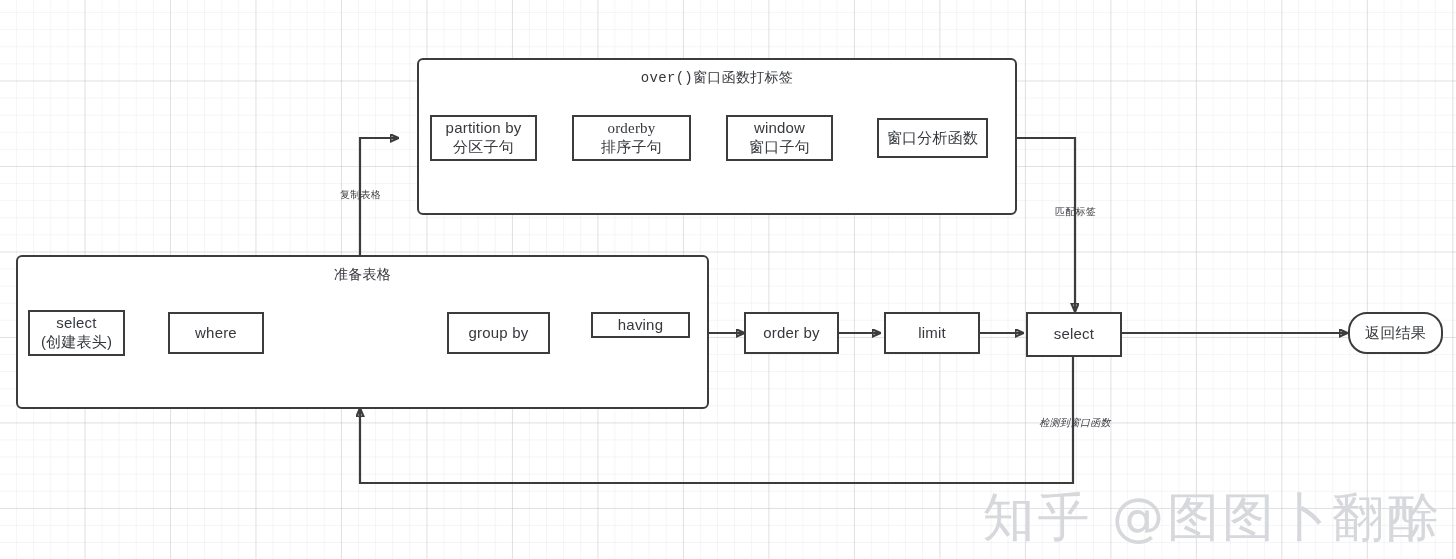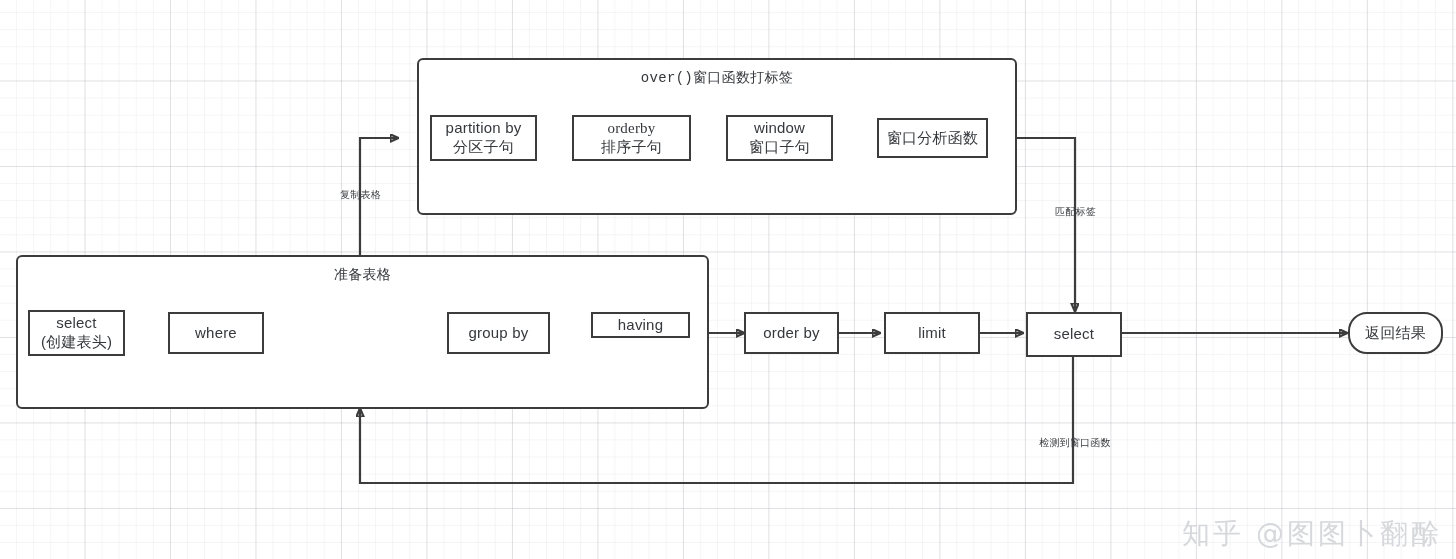--- a/index.html
+++ b/index.html
@@ -70,21 +70,21 @@
     width:1456px;height:559px;
     overflow:visible;
     pointer-events:none;
   }
   svg.wires path,svg.wires line{
     fill:none;stroke:#3c3c3c;stroke-width:2.2;
   }
   .watermark{
     position:absolute;
     right:14px;bottom:6px;
-    font-size:28px;
+    font-size:52px;
     color:#d6d8dc;
     letter-spacing:3px;
     font-family:"DejaVu Sans","Liberation Sans",sans-serif;
     user-select:none;
   }
 </style>
 </head>
 <body>
 
 <div id="canvas">
@@ -139,17 +139,17 @@
   <div class="node" style="left:447px;top:312px;width:103px;height:42px;">group by</div>
   <div class="node" style="left:591px;top:312px;width:99px;height:26px;">having</div>
 
   <div class="node" style="left:744px;top:312px;width:95px;height:42px;">order by</div>
   <div class="node" style="left:884px;top:312px;width:96px;height:42px;">limit</div>
   <div class="node" style="left:1026px;top:312px;width:96px;height:45px;">select</div>
   <div class="node" style="left:1348px;top:312px;width:95px;height:42px;border-radius:19px;">返回结果</div>
 
   <div class="edge-label" style="left:323px;top:188px;width:75px;">复制表格</div>
   <div class="edge-label" style="left:1038px;top:205px;width:75px;">匹配标签</div>
-  <div class="edge-label" style="left:1010px;top:436px;width:130px;">检测到窗口函数</div>
+  <div class="edge-label" style="left:1010px;top:416px;width:130px;font-style:italic;">检测到窗口函数</div>
 
   <div class="watermark">知乎 @图图卜翻酴</div>
 
 </div>
 
 </body></html>

